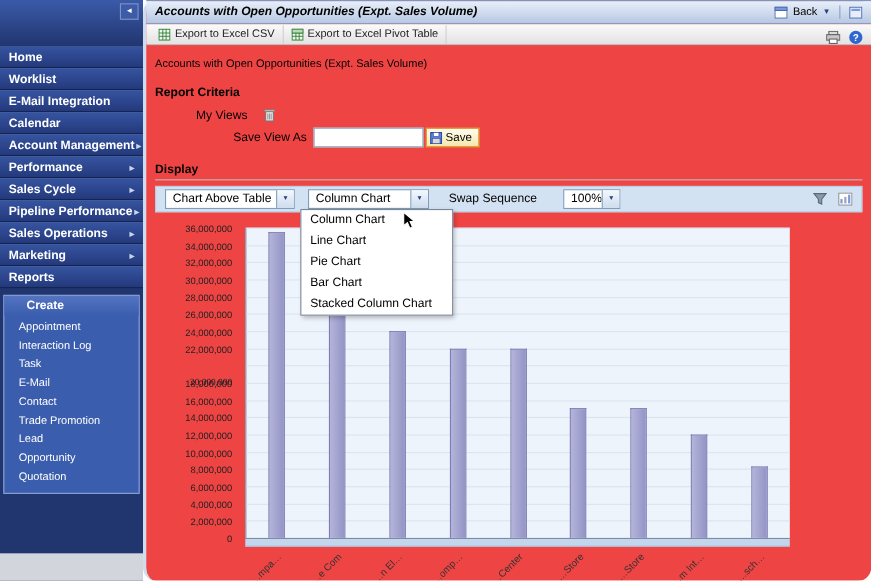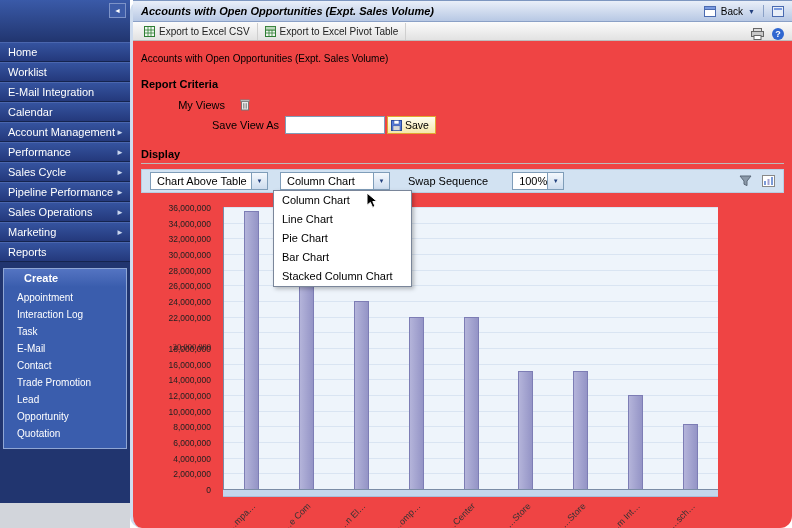--- a/index.html
+++ b/index.html
@@ -6,21 +6,21 @@
   .app{position:relative;width:792px;height:528px;overflow:hidden;
        font-family:"Liberation Sans",sans-serif;font-size:11px;color:#000;background:#fff;}
 
   
   .sidebar{position:absolute;left:0;top:0;width:130px;height:528px;background:#21356f;}
   .sidebar-top{height:42px;background:linear-gradient(#3a5aa8,#21356f);position:relative;}
   .collapse-btn{position:absolute;top:3px;right:4px;width:15px;height:13px;font-size:7px;color:#fff;
        background:#3d5ca8;border:1px solid #7d93c8;display:flex;align-items:center;justify-content:center;cursor:pointer;}
   .nav-item{height:18px;display:flex;align-items:center;padding:0 6px 0 8px;
        background:linear-gradient(#35539f,#24397c);border-top:1px solid #4a66ae;border-bottom:1px solid #15244f;
-       color:#fff;font-size:11px;font-weight:normal;cursor:pointer;white-space:nowrap;}
+       color:#fff;font-size:11px;font-weight:bold;cursor:pointer;white-space:nowrap;}
   .nav-arrow{margin-left:auto;font-size:8px;color:#c9d6ef;}
   .create-panel{margin:6px 3px 0;border:1px solid #8fa6d4;background:#3a5dad;}
   .create-title{padding:3px 20px;font-size:11px;font-weight:bold;color:#fff;background:linear-gradient(#5474c2,#3a5dad);}
   .create-links{padding:2px 0 6px;}
   .create-link{padding:3px 6px 3px 13px;font-size:10px;color:#fff;cursor:pointer;white-space:nowrap;}
   .sidebar-footer{position:absolute;bottom:0;left:0;width:130px;height:25px;background:#d2d5db;}
 
   
   .main{position:absolute;left:130px;top:0;width:662px;height:528px;background:#ef4444;border-left:3px solid #cfdcee;box-sizing:border-box;border-radius:12px;}
   .titlebar{height:22px;background:linear-gradient(#e9eff9,#b7c8e4);border-top:1px solid #7d96c0;border-bottom:1px solid #8aa0c6;

